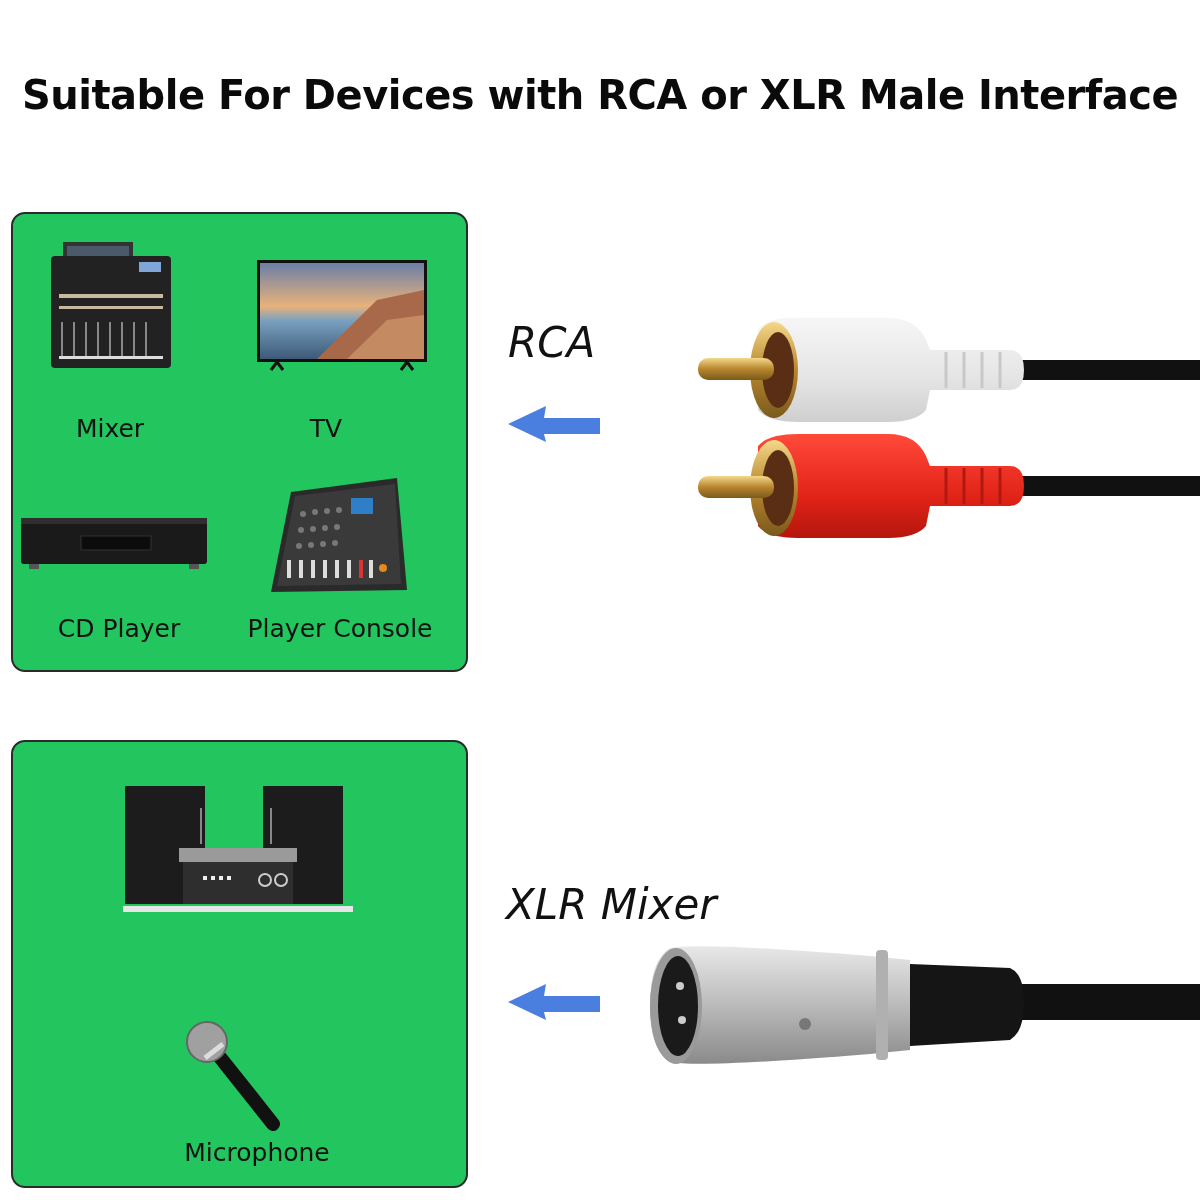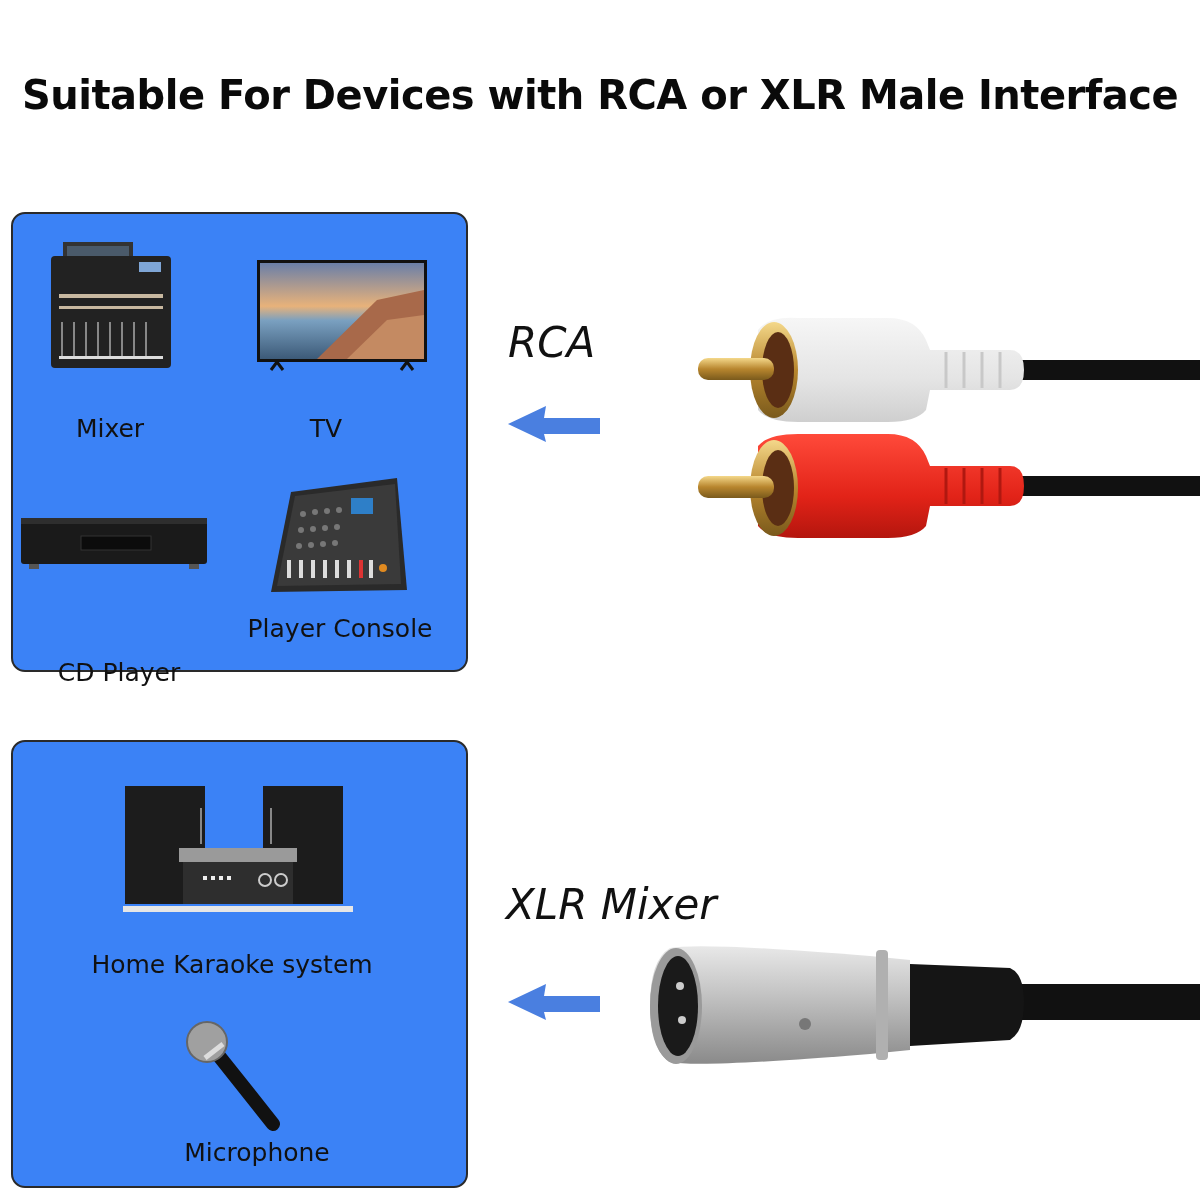--- a/index.html
+++ b/index.html
@@ -6,21 +6,21 @@
   body {
     width: 1200px; height: 1200px; background: #ffffff; position: relative; overflow: hidden;
     font-family: "Liberation Sans", "DejaVu Sans", sans-serif; color: #111;
   }
   .title {
     position: absolute; left: 0; top: 72px; width: 1200px; text-align: center;
     font-family: "DejaVu Sans", sans-serif; font-weight: bold; font-size: 40px; letter-spacing: -0.5px;
     color: #0a0a0a;
   }
   .panel {
-    position: absolute; left: 11px; width: 457px; border: 2px solid #2a2a2a; border-radius: 14px; background: #3b82f6;
+    position: absolute; left: 11px; width: 457px; border: 2px solid #2a2a2a; border-radius: 14px; background: #22c55e;
     box-sizing: border-box;
   }
   .panel-top { top: 212px; height: 460px; }
   .panel-bot { top: 740px; height: 448px; }
   .dev { position: absolute; }
   .dev-label {
     position: absolute; font-family: "DejaVu Sans", sans-serif; font-size: 25px; color: #111; white-space: nowrap;
     transform: translateX(-50%);
   }
   .conn-label {
@@ -81,21 +81,21 @@
 
   <div class="dev" style="left:8px; top:302px; width:186px; height:56px;">
     <svg width="186" height="56" viewBox="0 0 186 56">
       <rect x="0" y="2" width="186" height="46" rx="3" fill="#1a1a1a"></rect>
       <rect x="0" y="2" width="186" height="6" fill="#2e2e2e"></rect>
       <rect x="60" y="20" width="70" height="14" fill="#0c0c0c" stroke="#333"></rect>
       <rect x="8" y="48" width="10" height="5" fill="#555"></rect>
       <rect x="168" y="48" width="10" height="5" fill="#555"></rect>
     </svg>
   </div>
-  <div class="dev-label" style="left:106px; top:400px;margin-top:44px;">CD Player</div>
+  <div class="dev-label" style="left:106px; top:400px;">CD Player</div>
 
   <div class="dev" style="left:254px; top:264px; width:144px; height:118px;">
     <svg width="144" height="118" viewBox="0 0 144 118">
       <polygon points="24,14 130,0 140,112 4,114" fill="#2a2a2a"></polygon>
       <polygon points="28,18 128,6 134,106 10,108" fill="#3a3a3a"></polygon>
       <rect x="84" y="20" width="22" height="16" fill="#2e7fc8"></rect>
       <g fill="#777">
         <circle cx="36" cy="36" r="3"></circle>
           <circle cx="48" cy="34" r="3"></circle>
           <circle cx="60" cy="33" r="3"></circle>
@@ -193,21 +193,20 @@
           <rect x="80" y="92" width="4" height="4"></rect>
           <rect x="88" y="92" width="4" height="4"></rect>
           <rect x="96" y="92" width="4" height="4"></rect>
           <rect x="104" y="92" width="4" height="4"></rect>
         </g>
       <circle cx="142" cy="96" r="6" fill="none" stroke="#ccc" stroke-width="2"></circle>
       <circle cx="158" cy="96" r="6" fill="none" stroke="#ccc" stroke-width="2"></circle>
       <rect x="0" y="122" width="230" height="6" fill="#e6e6e6"></rect>
     </svg>
   </div>
-  <div class="dev-label" style="left:219px; top:208px;">Home Karaoke system</div>
 
   <div class="dev" style="left:170px; top:278px; width:100px; height:112px;">
     <svg width="100" height="112" viewBox="0 0 100 112">
       <line x1="36" y1="36" x2="90" y2="104" stroke="#111" stroke-width="14" stroke-linecap="round"></line>
       <circle cx="24" cy="22" r="20" fill="#a0a0a0"></circle>
       <circle cx="24" cy="22" r="20" fill="none" stroke="#666" stroke-width="2"></circle>
       <line x1="22" y1="38" x2="40" y2="24" stroke="#ddd" stroke-width="5"></line>
     </svg>
   </div>
   <div class="dev-label" style="left:244px; top:396px;">Microphone</div>

